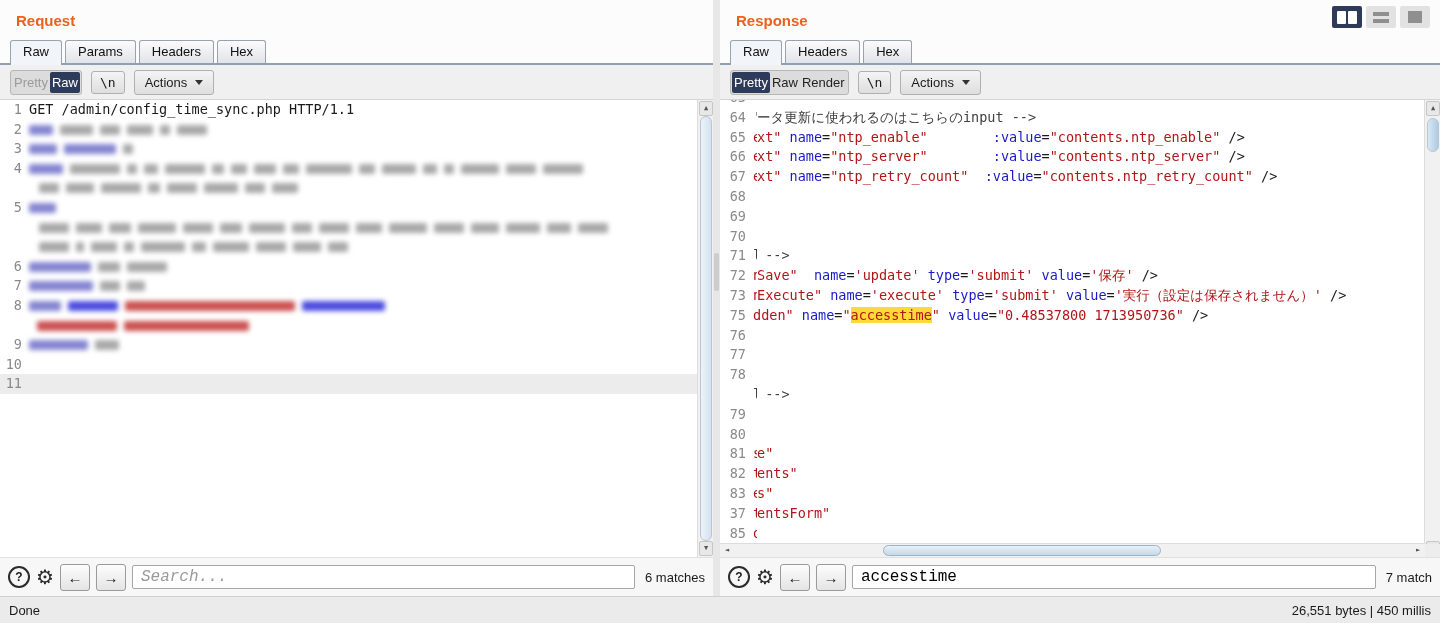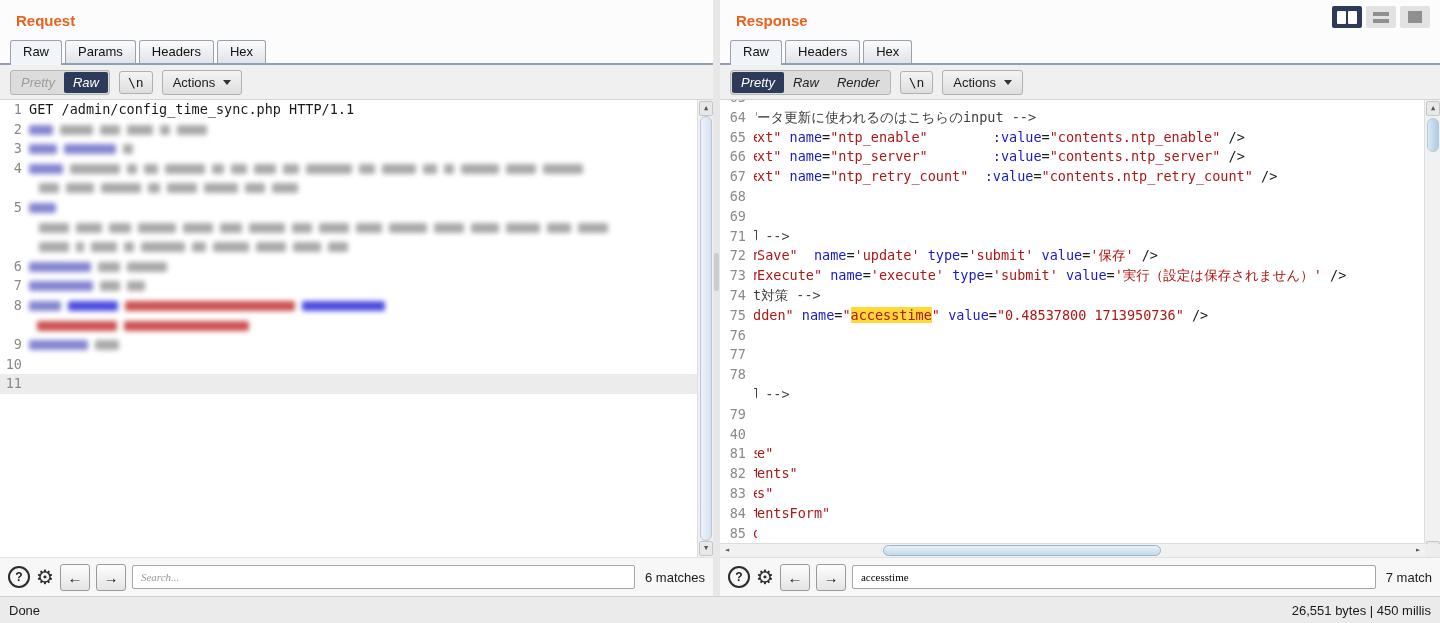--- a/index.html
+++ b/index.html
@@ -11,21 +11,21 @@
   .panel.response{flex:1;}
   .splitter{width:7px;background:#e7e7e7;position:relative;flex:none;}
   .splitter .handle{position:absolute;top:253px;left:1px;width:5px;height:38px;background:#cdcdcd;border-radius:2px;}
   .panel-title{height:24px;padding:12px 16px 2px;font-weight:bold;font-size:15px;color:#e8611f;}
   .tabs{display:flex;padding-left:10px;height:25px;align-items:flex-end;position:relative;z-index:2;}
   .tab{padding:3px 12px 4px;border:1px solid #9aa3ad;border-bottom:none;border-radius:3px 3px 0 0;background:linear-gradient(#fbfbfb,#e0e3e8);margin-right:3px;font-size:13px;color:#111;}
   .tab.sel{background:#f1f4f8;margin-bottom:-2px;padding-bottom:6px;}
   .tab-underline{height:2px;background:#8fa0b6;position:relative;z-index:1;}
   .toolbar{height:34px;background:#f0f0f0;display:flex;align-items:center;padding-left:10px;gap:9px;flex:none;}
   .tgl-group{display:inline-flex;background:#dcdcdc;border:1px solid #b6b6b6;border-radius:3px;padding:1px;}
-  .tgl{padding:3px 9px;border-radius:2px;color:#222;font-style:italic;}
+  .tgl{padding:3px 2px;border-radius:2px;color:#222;}
   .tgl.sel{background:#2e3a59;color:#fff;}
   .tgl.dis{color:#9b9b9b;}
   .mini-btn{padding:3px 8px;border:1px solid #b0b0b0;border-radius:3px;background:linear-gradient(#f4f4f4,#dedede);font-family:"DejaVu Sans Mono",monospace;}
   .actions-btn{display:inline-flex;align-items:center;gap:8px;padding:4px 10px;border:1px solid #b0b0b0;border-radius:3px;background:linear-gradient(#f4f4f4,#dedede);}
   .chev{width:0;height:0;border-left:4px solid transparent;border-right:4px solid transparent;border-top:5px solid #333;}
   
   .editor{flex:1;background:#fff;border-top:1px solid #d4d4d4;position:relative;overflow:hidden;font-family:"DejaVu Sans Mono",monospace;font-size:13.5px;min-height:0;}
   .ed-lines{position:absolute;top:0;left:0;right:15px;bottom:0;overflow:hidden;}
   .response .ed-lines{top:-12px;bottom:13px;}
   .ed-row{height:19.6px;line-height:19.6px;display:flex;white-space:pre;}
@@ -57,21 +57,21 @@
   .hsb-btn{position:absolute;top:0;width:12px;height:12px;font-size:7px;line-height:12px;text-align:center;color:#555;}
   .hsb-left{left:1px;}
   .hsb-right{right:1px;}
   .hsb-thumb{position:absolute;top:1px;height:9px;left:163px;width:276px;border:1px solid #9ab4cc;border-radius:6px;background:linear-gradient(#e8f1f8,#c4d9ea);}
   .corner{position:absolute;right:0;bottom:0;width:15px;height:13px;background:#ededed;}
   
   .search-row{height:38px;background:#f7f7f7;display:flex;align-items:center;padding:0 8px;gap:6px;border-top:1px solid #e0e0e0;flex:none;}
   .icon-help{width:18px;height:18px;border:2px solid #2b2b2b;border-radius:50%;display:flex;align-items:center;justify-content:center;font-weight:bold;font-size:12px;flex:none;}
   .icon-gear{font-size:20px;line-height:1;color:#2b2b2b;flex:none;}
   .nav-btn{width:28px;height:25px;border:1px solid #9a9a9a;border-radius:3px;background:linear-gradient(#fdfdfd,#e4e4e4);display:flex;align-items:center;justify-content:center;font-size:15px;flex:none;}
-  .search-input{flex:1;height:22px;border:1px solid #a6a6a6;border-radius:2px;padding:0 8px;font-size:11px;font-family:Liberation Serif, serif;background:#fff;min-width:0;}
+  .search-input{flex:1;height:22px;border:1px solid #a6a6a6;border-radius:2px;padding:0 8px;font-size:16px;font-family:Liberation Mono, monospace;background:#fff;min-width:0;}
   .search-input::placeholder{font-style:italic;color:#9a9a9a;}
   .matches{color:#1a1a1a;margin-left:4px;white-space:nowrap;text-align:right;flex:none;}
   
   .statusbar{height:26px;background:#ebebeb;border-top:1px solid #cfcfcf;display:flex;align-items:center;justify-content:space-between;padding:0 9px;font-size:13px;flex:none;gap:20px;}
   
   .layout-btns{position:absolute;top:6px;right:10px;display:flex;gap:4px;}
   .lbtn{width:30px;height:22px;border-radius:2px;background:#e2e2e2;display:flex;align-items:center;justify-content:center;gap:2px;}
   .lbtn.sel{background:#2e3a59;}
   .lbtn .col{width:9px;height:13px;background:#fff;border-radius:1px;}
   .lbtn.rows-btn{flex-direction:column;gap:3px;}
@@ -177,35 +177,35 @@
       </div>
       <div class="editor">
         <div class="ed-lines" id="resp-lines">
             <div class="ed-row"><span class="ln">63</span><span class="lc"></span></div>
             <div class="ed-row"><span class="ln">64</span><span class="lc"><span class="tk c clip">'</span><span class="tk c">ータ更新に使われるのはこちらのinput --&gt;</span></span></div>
             <div class="ed-row"><span class="ln">65</span><span class="lc"><span class="tk v clip">e</span><span class="tk v">xt"</span><span class="tk t"> </span><span class="tk a">name</span><span class="tk t">=</span><span class="tk v">"ntp_enable"</span><span class="tk t">        </span><span class="tk a">:value</span><span class="tk t">=</span><span class="tk v">"contents.ntp_enable"</span><span class="tk t"> /&gt;</span></span></div>
             <div class="ed-row"><span class="ln">66</span><span class="lc"><span class="tk v clip">e</span><span class="tk v">xt"</span><span class="tk t"> </span><span class="tk a">name</span><span class="tk t">=</span><span class="tk v">"ntp_server"</span><span class="tk t">        </span><span class="tk a">:value</span><span class="tk t">=</span><span class="tk v">"contents.ntp_server"</span><span class="tk t"> /&gt;</span></span></div>
             <div class="ed-row"><span class="ln">67</span><span class="lc"><span class="tk v clip">e</span><span class="tk v">xt"</span><span class="tk t"> </span><span class="tk a">name</span><span class="tk t">=</span><span class="tk v">"ntp_retry_count"</span><span class="tk t">  </span><span class="tk a">:value</span><span class="tk t">=</span><span class="tk v">"contents.ntp_retry_count"</span><span class="tk t"> /&gt;</span></span></div>
             <div class="ed-row"><span class="ln">68</span><span class="lc"></span></div>
             <div class="ed-row"><span class="ln">69</span><span class="lc"></span></div>
+            <div class="ed-row"><span class="ln">70</span><span class="lc"></span></div>
             <div class="ed-row"><span class="ln">71</span><span class="lc"><span class="tk c clip">l</span><span class="tk c"> --&gt;</span></span></div>
             <div class="ed-row"><span class="ln">72</span><span class="lc"><span class="tk v clip">n</span><span class="tk v">Save"</span><span class="tk t">  </span><span class="tk a">name</span><span class="tk t">=</span><span class="tk v">'update'</span><span class="tk t"> </span><span class="tk a">type</span><span class="tk t">=</span><span class="tk v">'submit'</span><span class="tk t"> </span><span class="tk a">value</span><span class="tk t">=</span><span class="tk v">'保存'</span><span class="tk t"> /&gt;</span></span></div>
             <div class="ed-row"><span class="ln">73</span><span class="lc"><span class="tk v clip">n</span><span class="tk v">Execute"</span><span class="tk t"> </span><span class="tk a">name</span><span class="tk t">=</span><span class="tk v">'execute'</span><span class="tk t"> </span><span class="tk a">type</span><span class="tk t">=</span><span class="tk v">'submit'</span><span class="tk t"> </span><span class="tk a">value</span><span class="tk t">=</span><span class="tk v">'実行（設定は保存されません）'</span><span class="tk t"> /&gt;</span></span></div>
-            <div class="ed-row"><span class="ln">74</span><span class="lc"><span class="tk c">t対策 --&gt;</span></span></div>
             <div class="ed-row"><span class="ln">75</span><span class="lc"><span class="tk v">dden"</span><span class="tk t"> </span><span class="tk a">name</span><span class="tk t">=</span><span class="tk v">"</span><span class="tk v hlm">accesstime</span><span class="tk v">"</span><span class="tk t"> </span><span class="tk a">value</span><span class="tk t">=</span><span class="tk v">"0.48537800 1713950736"</span><span class="tk t"> /&gt;</span></span></div>
             <div class="ed-row"><span class="ln">76</span><span class="lc"></span></div>
             <div class="ed-row"><span class="ln">77</span><span class="lc"></span></div>
             <div class="ed-row"><span class="ln">78</span><span class="lc"></span></div>
             <div class="ed-row"><span class="ln"></span><span class="lc"><span class="tk c clip">l</span><span class="tk c"> --&gt;</span></span></div>
             <div class="ed-row"><span class="ln">79</span><span class="lc"></span></div>
-            <div class="ed-row"><span class="ln">40</span><span class="lc"></span></div>
+            <div class="ed-row"><span class="ln">80</span><span class="lc"></span></div>
             <div class="ed-row"><span class="ln">81</span><span class="lc"><span class="tk v clip">s</span><span class="tk v">e"</span></span></div>
             <div class="ed-row"><span class="ln">82</span><span class="lc"><span class="tk v clip">t</span><span class="tk v">ents"</span></span></div>
             <div class="ed-row"><span class="ln">83</span><span class="lc"><span class="tk v clip">e</span><span class="tk v">s"</span></span></div>
-            <div class="ed-row"><span class="ln">84</span><span class="lc"><span class="tk v clip">t</span><span class="tk v">entsForm"</span></span></div>
+            <div class="ed-row"><span class="ln">37</span><span class="lc"><span class="tk v clip">t</span><span class="tk v">entsForm"</span></span></div>
             <div class="ed-row"><span class="ln">85</span><span class="lc"><span class="tk v clip">o</span></span></div>
           </div>
         <div class="vscroll">
           <div class="sb-btn sb-up">▲</div>
           <div class="sb-thumb"></div>
           <div class="sb-btn sb-down">▼</div>
         </div>
         <div class="hscroll">
           <div class="hsb-btn hsb-left">◄</div>
           <div class="hsb-thumb"></div>

